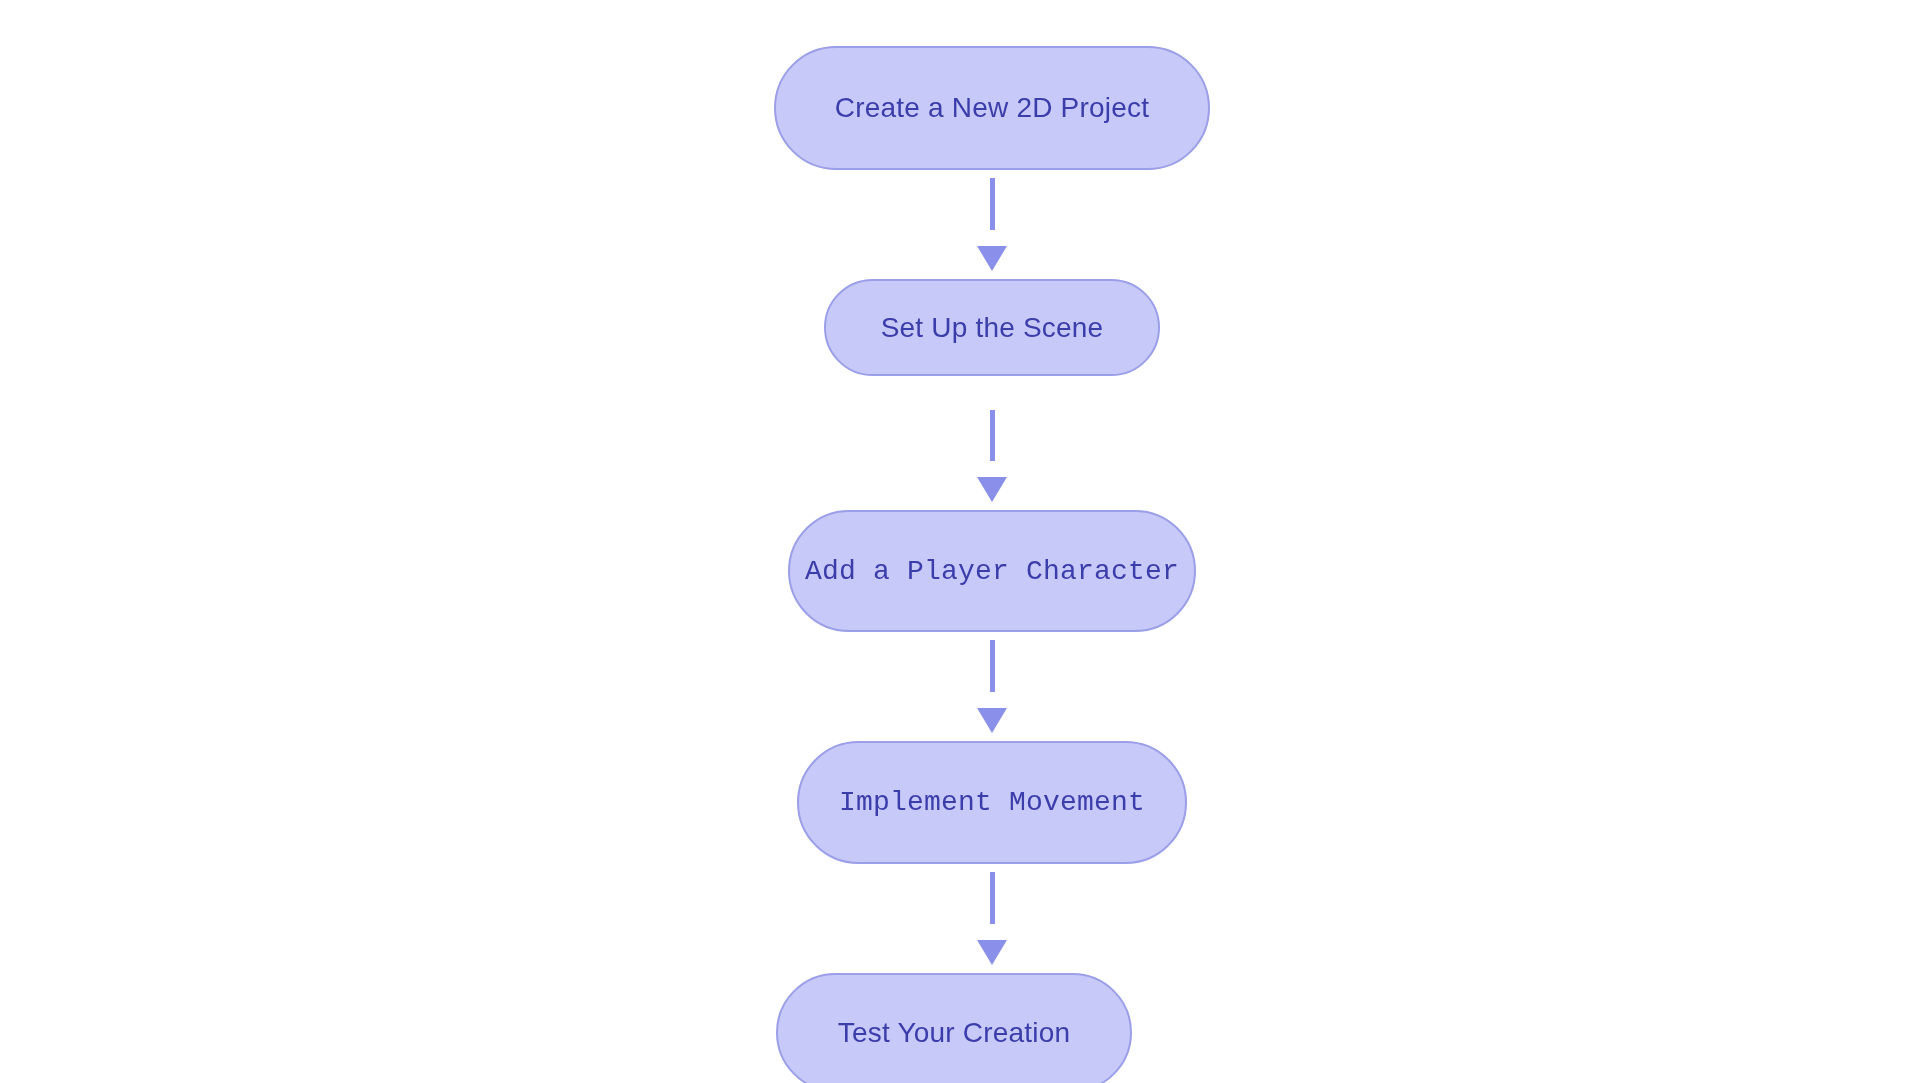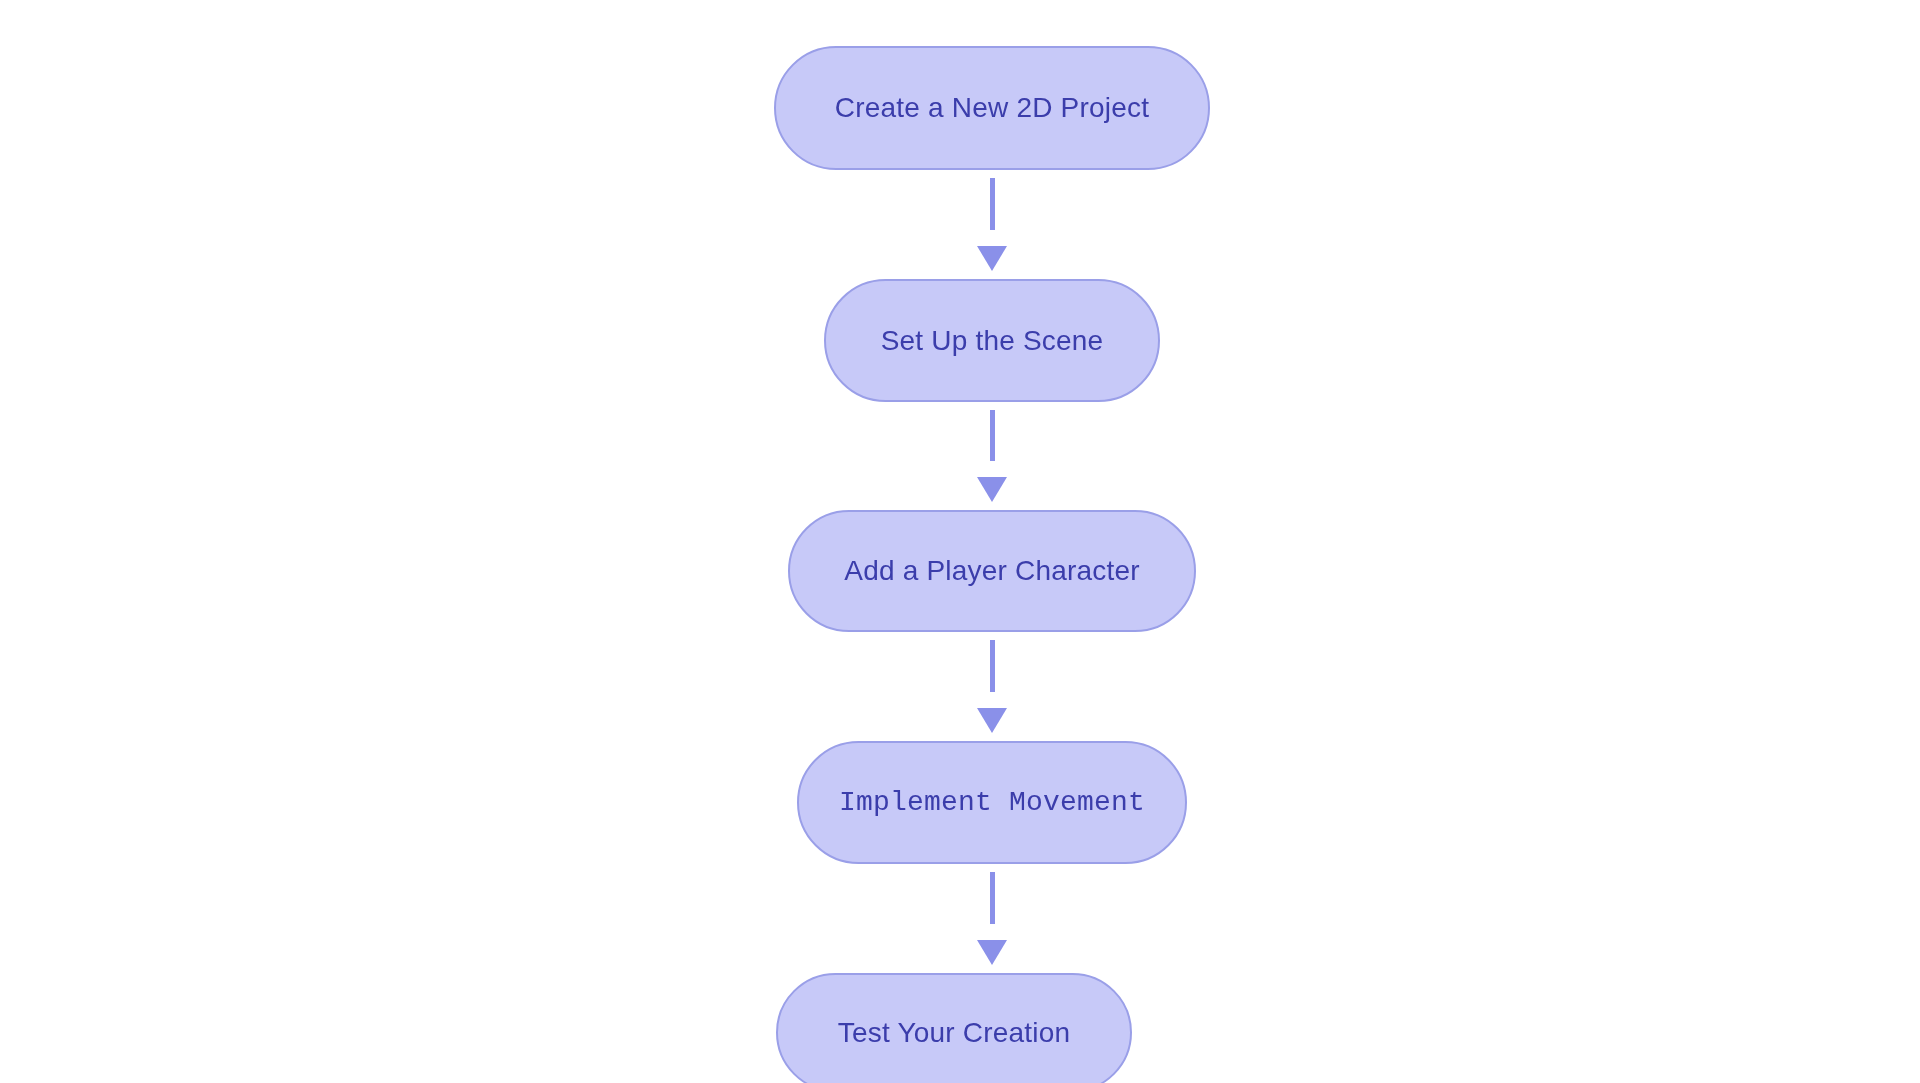--- a/index.html
+++ b/index.html
@@ -32,22 +32,22 @@
   }
   .node .label {
     color: var(--text-color);
     font-size: 28px;
     font-weight: 400;
     letter-spacing: 0.2px;
     white-space: nowrap;
   }
   
   .n1 { left: 742px; top: 14px;  width: 436px; height: 124px; }
-  .n2 { left: 792px; top: 247px; width: 336px; height: 123px; }
-  .n3 { left: 756px; top: 478px; width: 408px; height: 122px; }
+  .n2 { left: 792px; top: 247px; width: 336px; height: 97px; }
+  .n3 { left: 756px; top: 478px; width: 408px; height: 122px; font-family: Liberation Mono, monospace; }
   .n4 { left: 765px; top: 709px; width: 390px; height: 123px; font-family: Liberation Mono, monospace; }
   .n5 { left: 744px; top: 941px; width: 356px; height: 119px; }
 
   .arrow {
     position: absolute;
     left: 945px;          
     width: 30px;
     display: flex;
     flex-direction: column;
     align-items: center;

